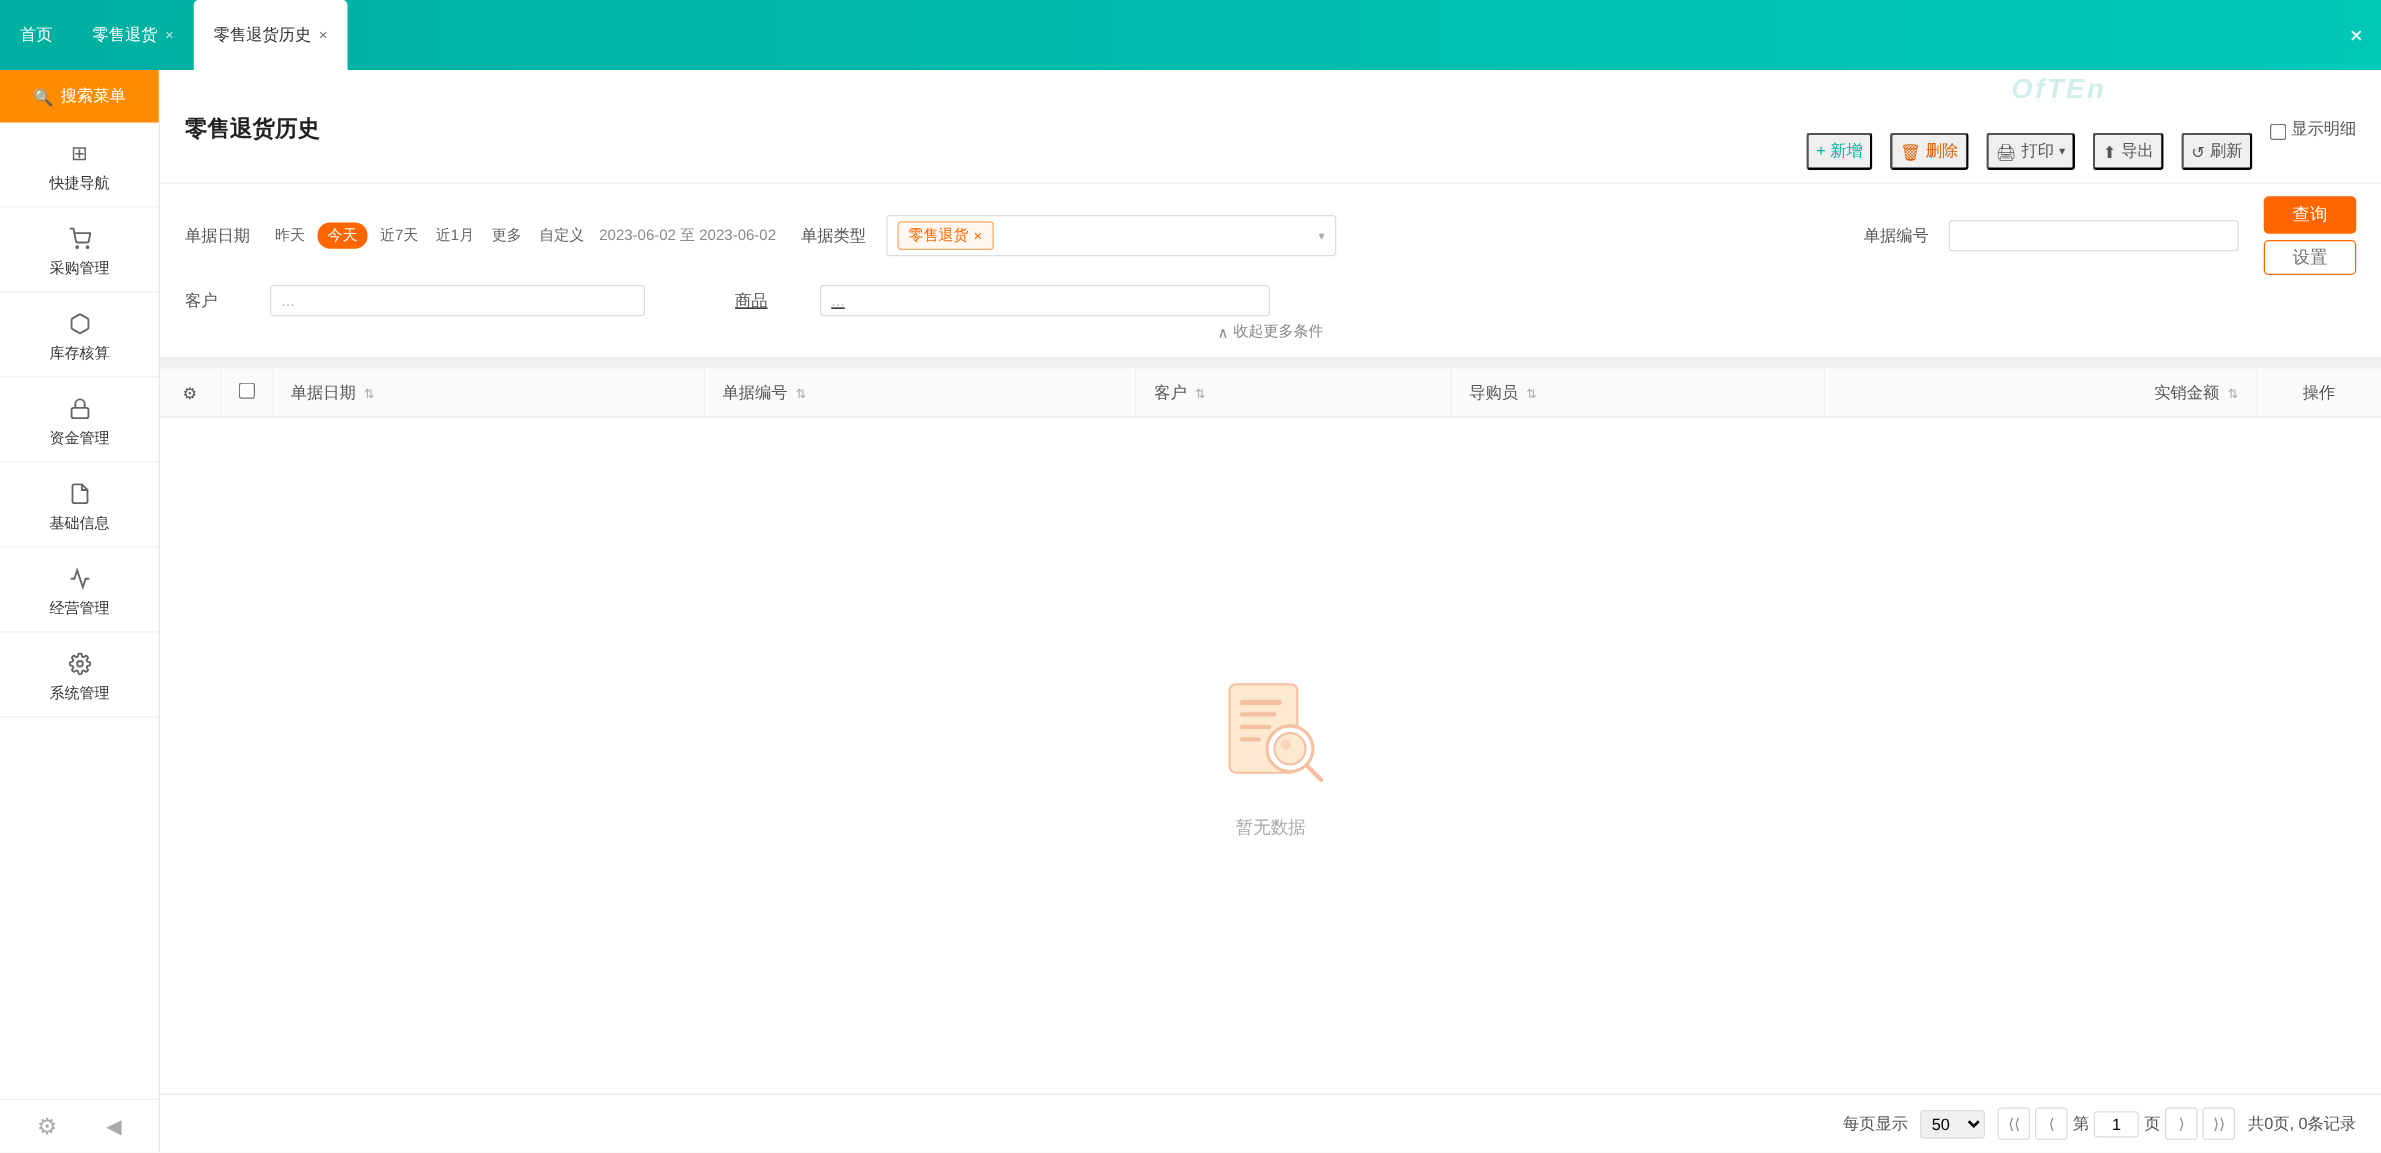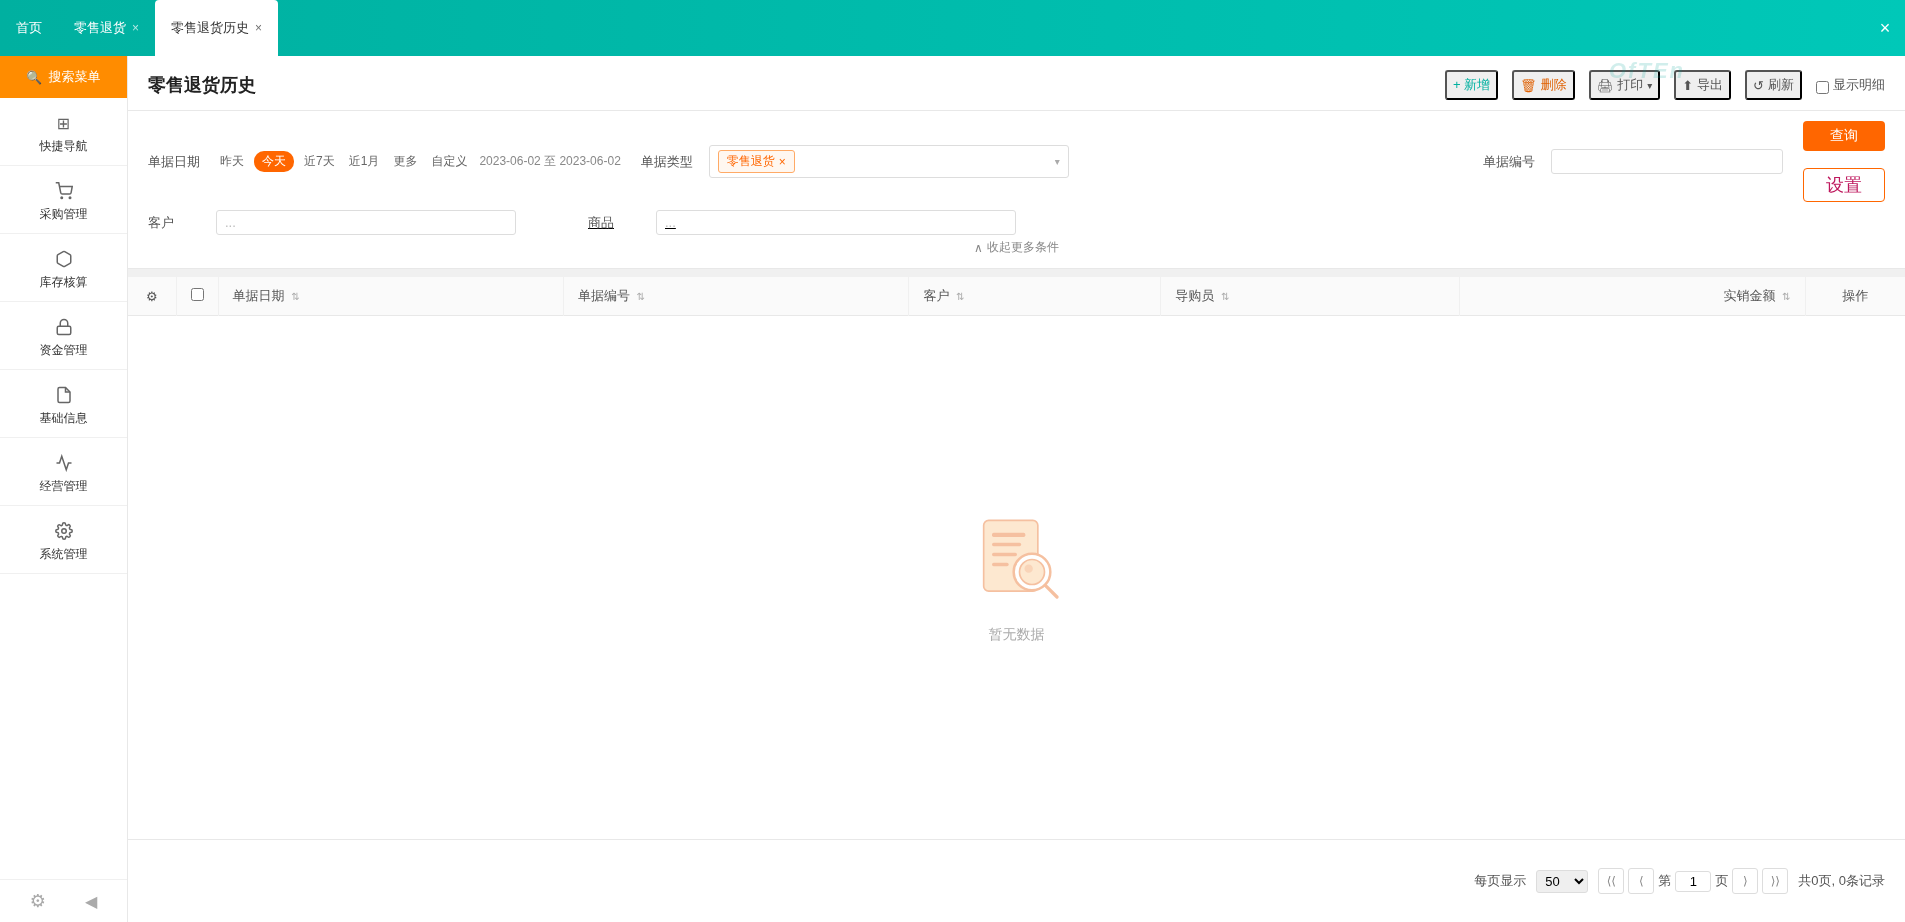--- a/index.html
+++ b/index.html
@@ -140,20 +140,21 @@
     }
     .header-btn {
       display: flex;
       align-items: center;
       gap: 4px;
       font-size: 13px;
       color: #555;
       cursor: pointer;
       padding: 4px 6px;
       border-radius: 3px;
+      margin-top: 36px;
     }
     .btn-add { color: #00b0a0; }
     .btn-delete { color: #e06000; }
     .checkbox-label {
       display: flex;
       align-items: flex-end;
       gap: 4px;
       font-size: 13px;
       color: #555;
       cursor: pointer;
@@ -244,41 +245,41 @@
       gap: 4px;
       font-size: 12px;
       color: #888;
       cursor: pointer;
       padding: 4px 0 2px;
     }
 
     
     .action-btns {
       display: flex;
-      gap: 17px;
+      gap: 5px;
       flex-direction: column;
       flex-shrink: 0;
     }
     .btn-query {
       background: #ff6600;
       color: #fff;
       border: none;
       border-radius: 4px;
       padding: 6px 22px;
       font-size: 14px;
       cursor: pointer;
       white-space: nowrap;
     }
     .btn-settings {
       background: #fff;
-      color: #be185d;
+      color: #737373;
       border: 1px solid #ff6600;
       border-radius: 4px;
       padding: 4px 22px;
-      font-size: 18px;
+      font-size: 14px;
       cursor: pointer;
       white-space: nowrap;
     }
 
     
     .table-container {
       flex: 1;
       background: #fff;
       margin: 8px 0 0 0;
       display: flex;
@@ -324,21 +325,21 @@
     .empty-text {
       font-size: 14px;
       color: #aaa;
     }
 
     
     .pagination {
       display: flex;
       align-items: center;
       justify-content: flex-end;
-      padding: 28px 20px;
+      padding: 10px 20px;
       border-top: 1px solid #e8e8e8;
       background: #fff;
       gap: 10px;
       font-size: 13px;
       color: #555;
       flex-shrink: 0;
     }
     .pagination select {
       border: 1px solid #ddd;
       border-radius: 3px;

